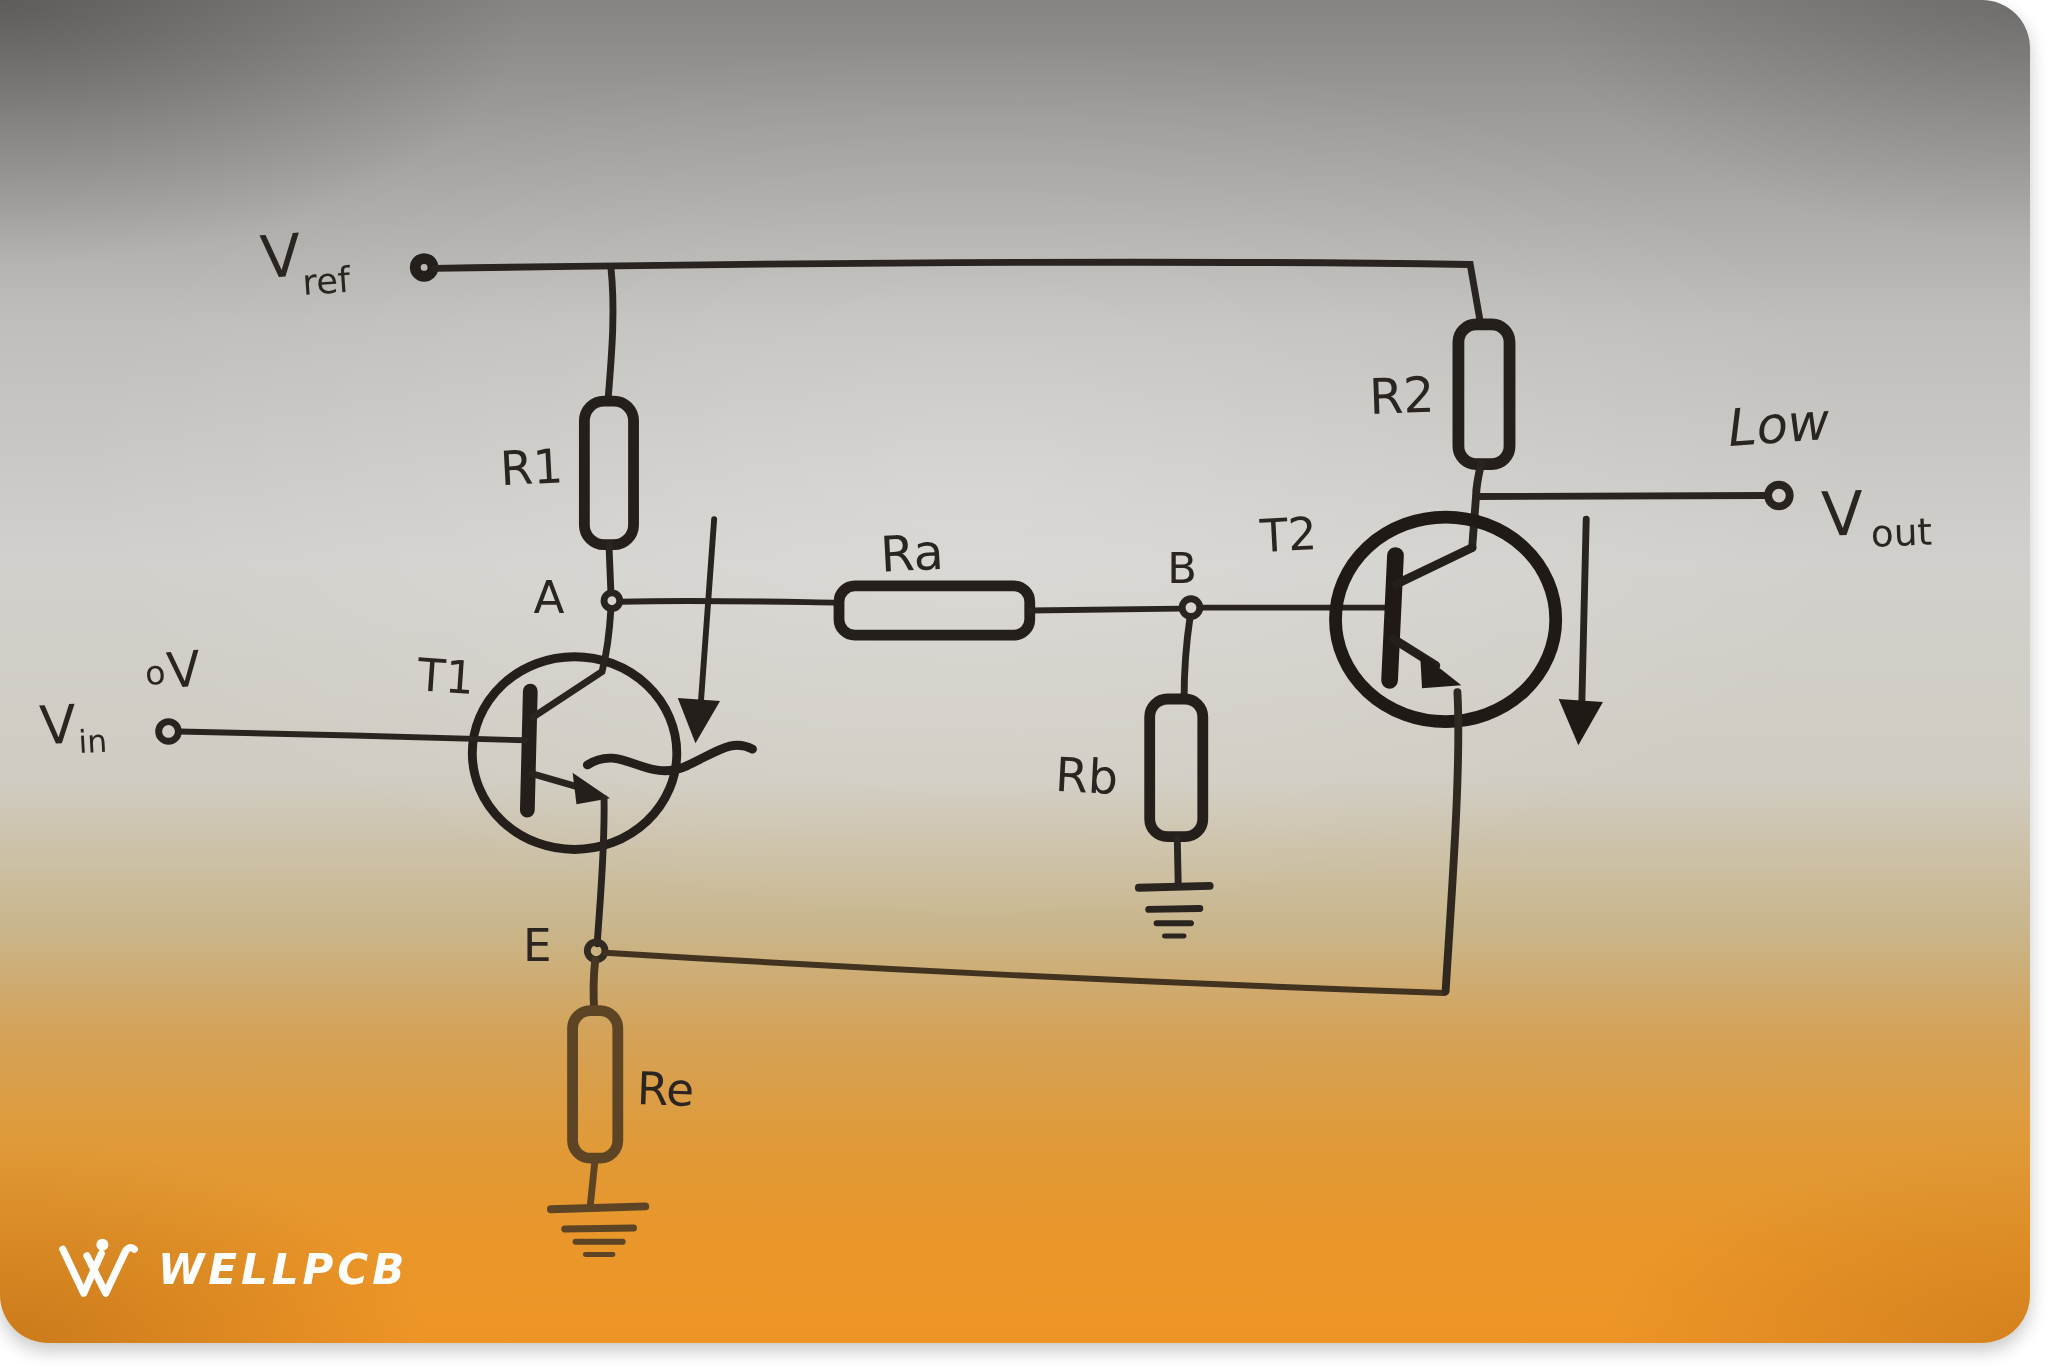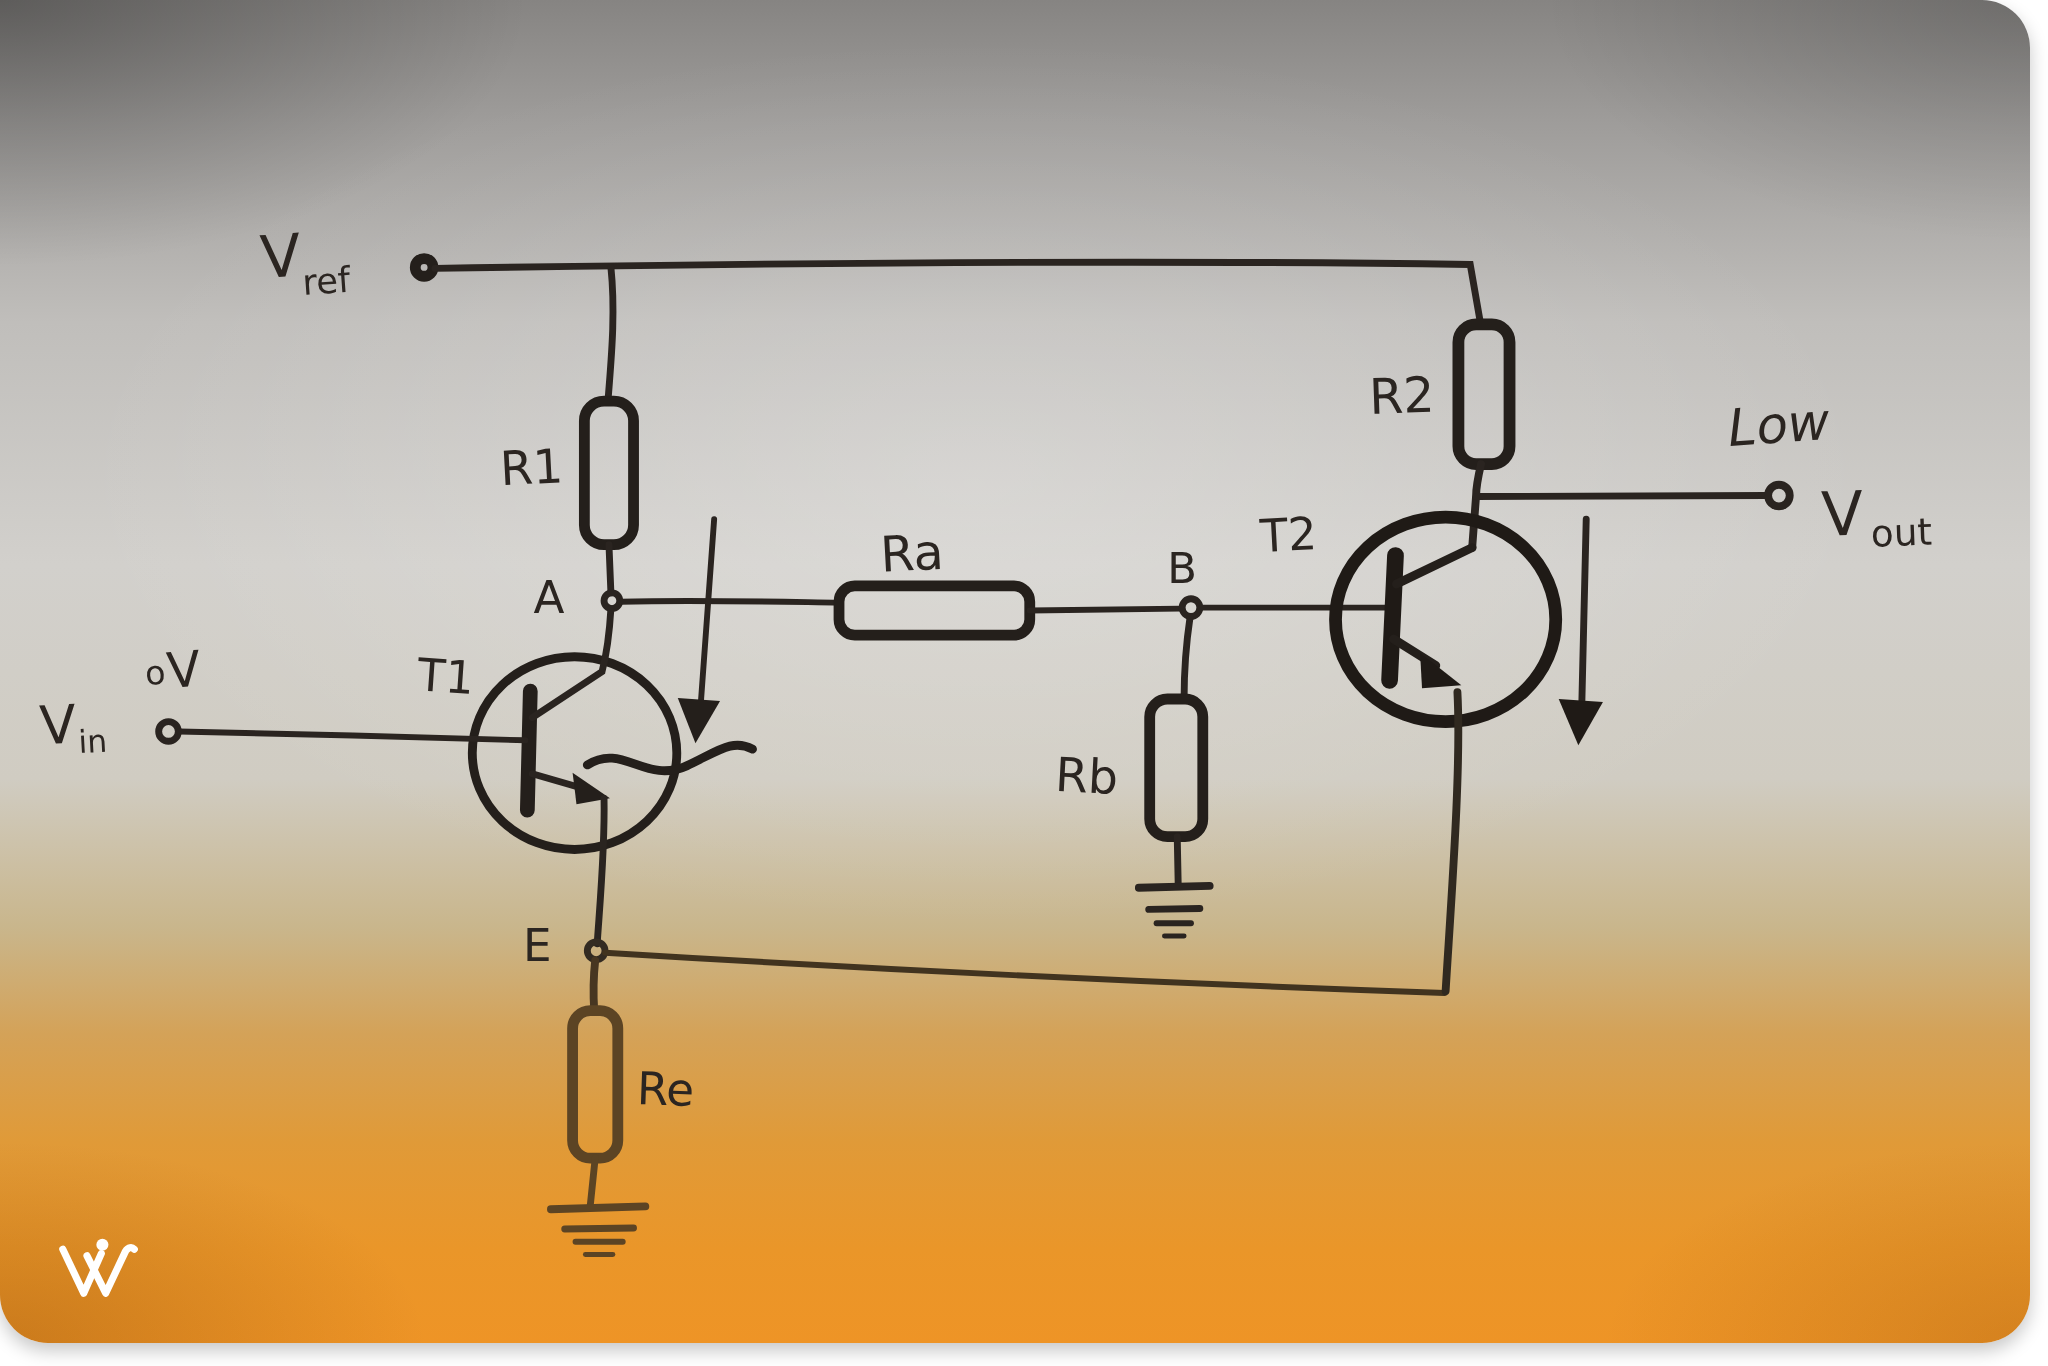--- a/index.html
+++ b/index.html
@@ -138,16 +138,17 @@
     </svg>
 
     <div class="logo">
       <svg width="92" height="66" viewBox="0 0 80 60">
         <g fill="none" stroke="#ffffff" stroke-width="6.5" stroke-linecap="round" stroke-linejoin="round">
           <path d="M8,12 L27,52 L43,16"></path>
           <path d="M30,18 L47,52 L64,16 C66,11 70,9 73,12"></path>
         </g>
         <circle cx="44" cy="8" r="5.5" fill="#ffffff"></circle>
       </svg>
+      <span class="brand">WELLPCB</span>
     </div>
 
   </div>
 </div>
 
 </body></html>

